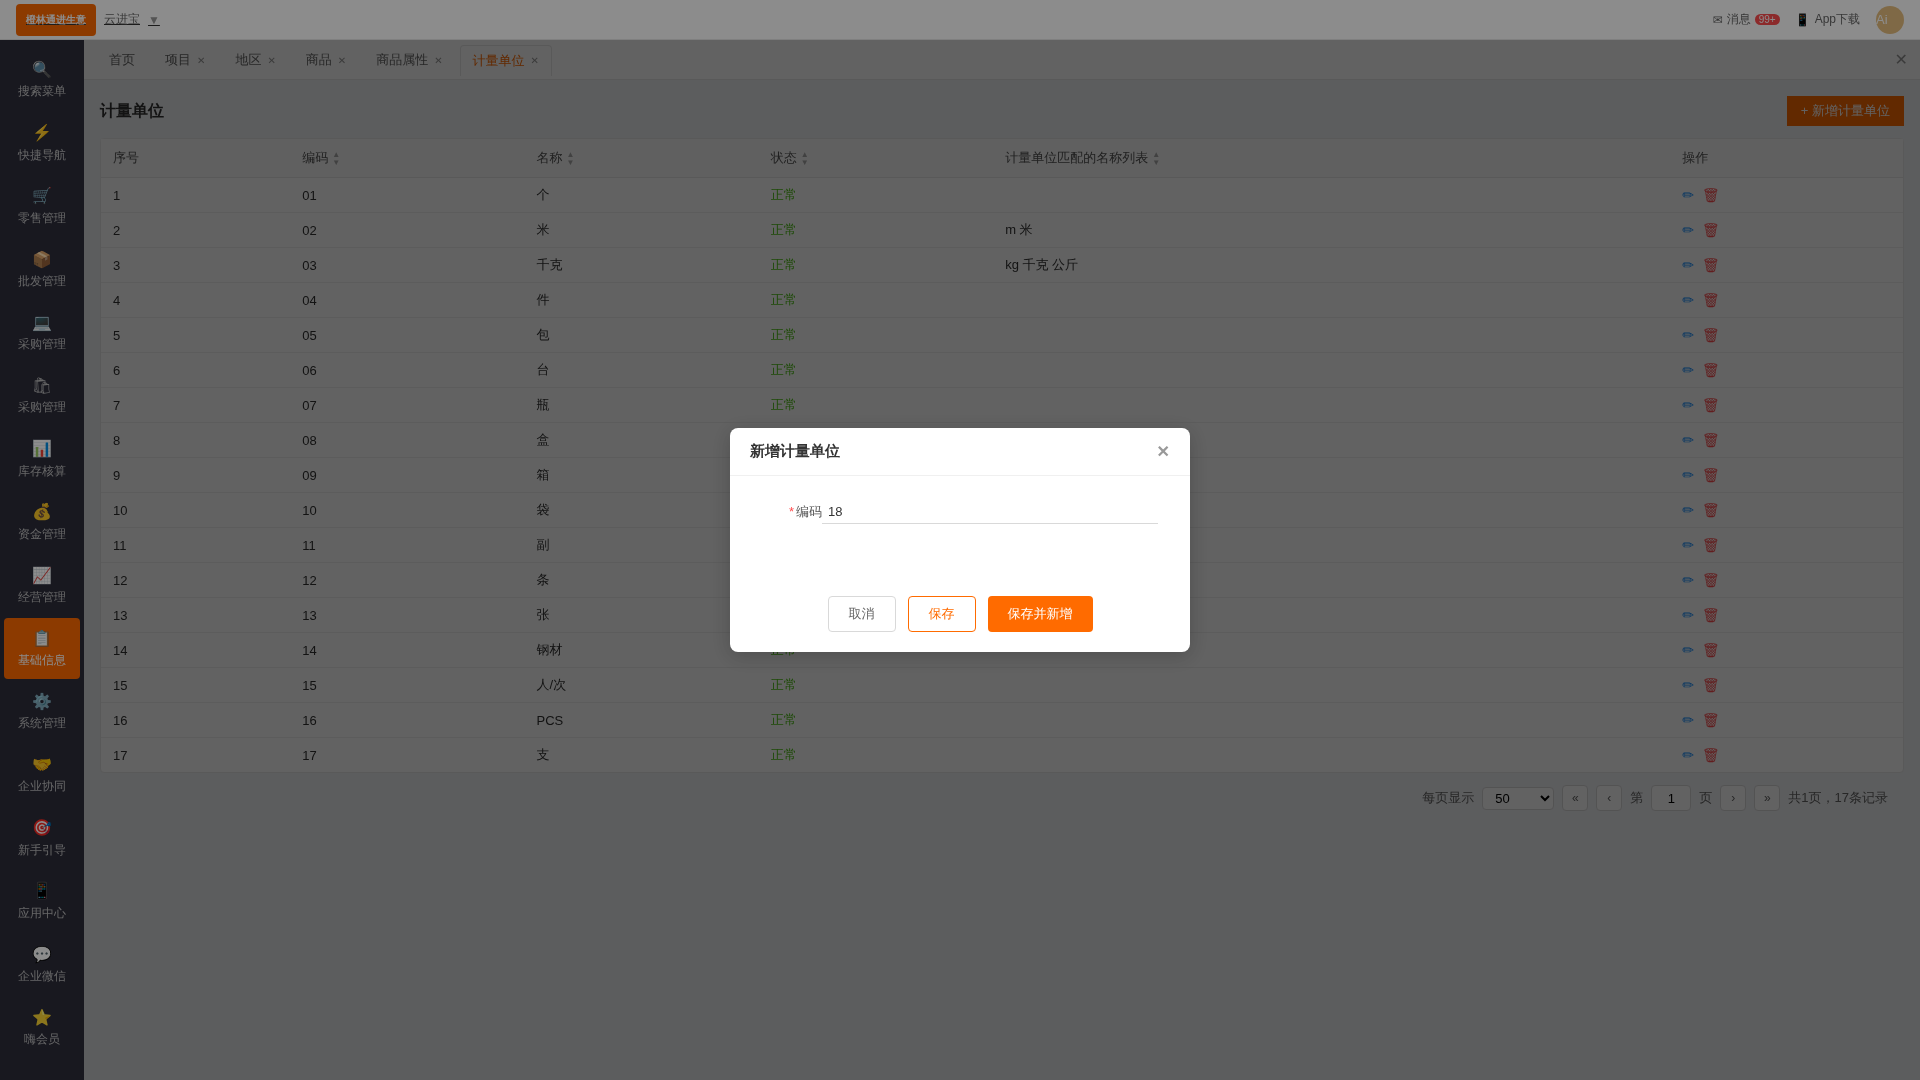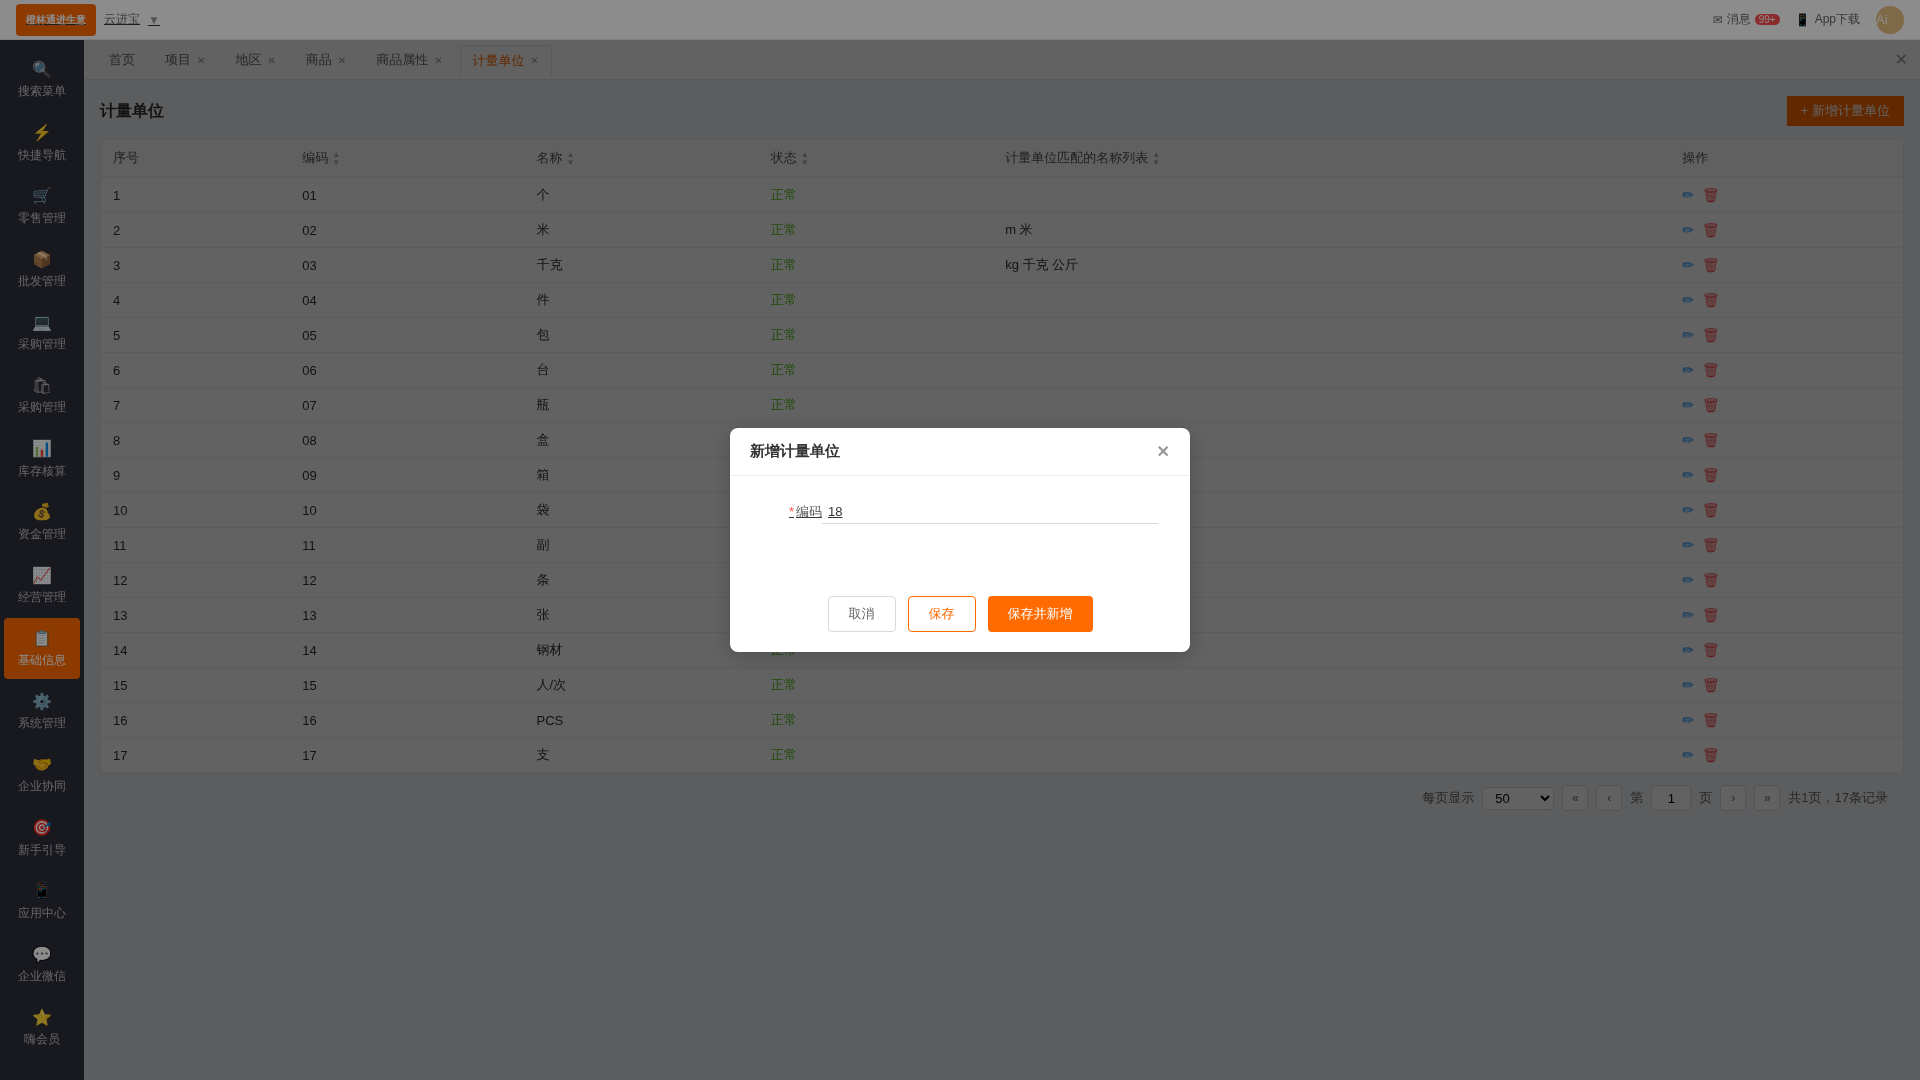--- a/index.html
+++ b/index.html
@@ -307,21 +307,20 @@
       font-size: 16px;
       line-height: 1;
     }
     .modal-body {
       padding: 24px 32px;
     }
     .form-row {
       display: flex;
       align-items: center;
       margin-bottom: 36px;
-      text-decoration: underline;
     }
     .form-label {
       width: 60px;
       text-align: right;
       color: #555;
       font-size: 13px;
       flex-shrink: 0;
     }
     .form-label .required {
       color: #ff4d4f;

